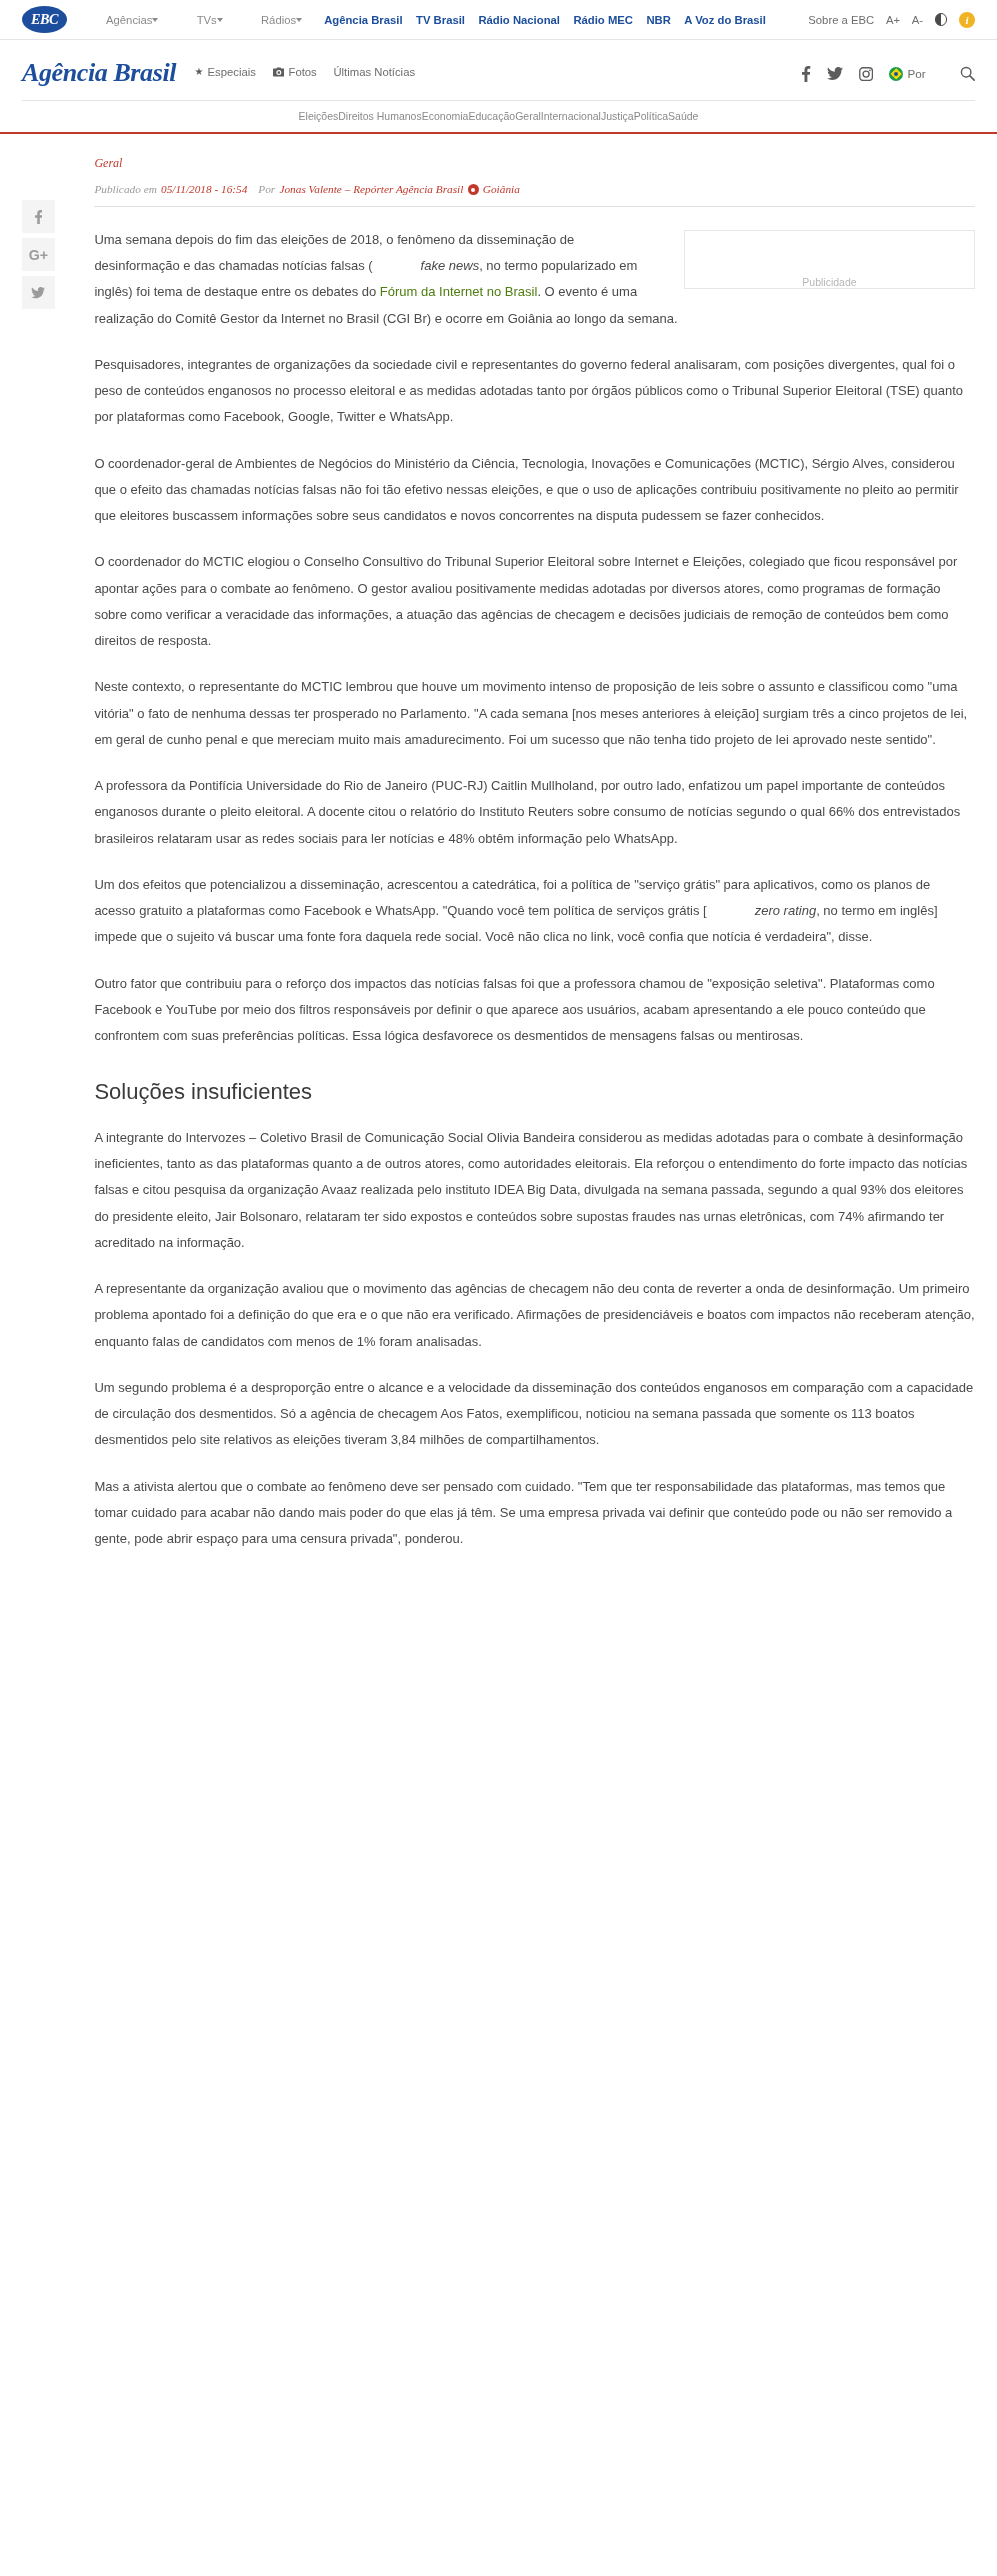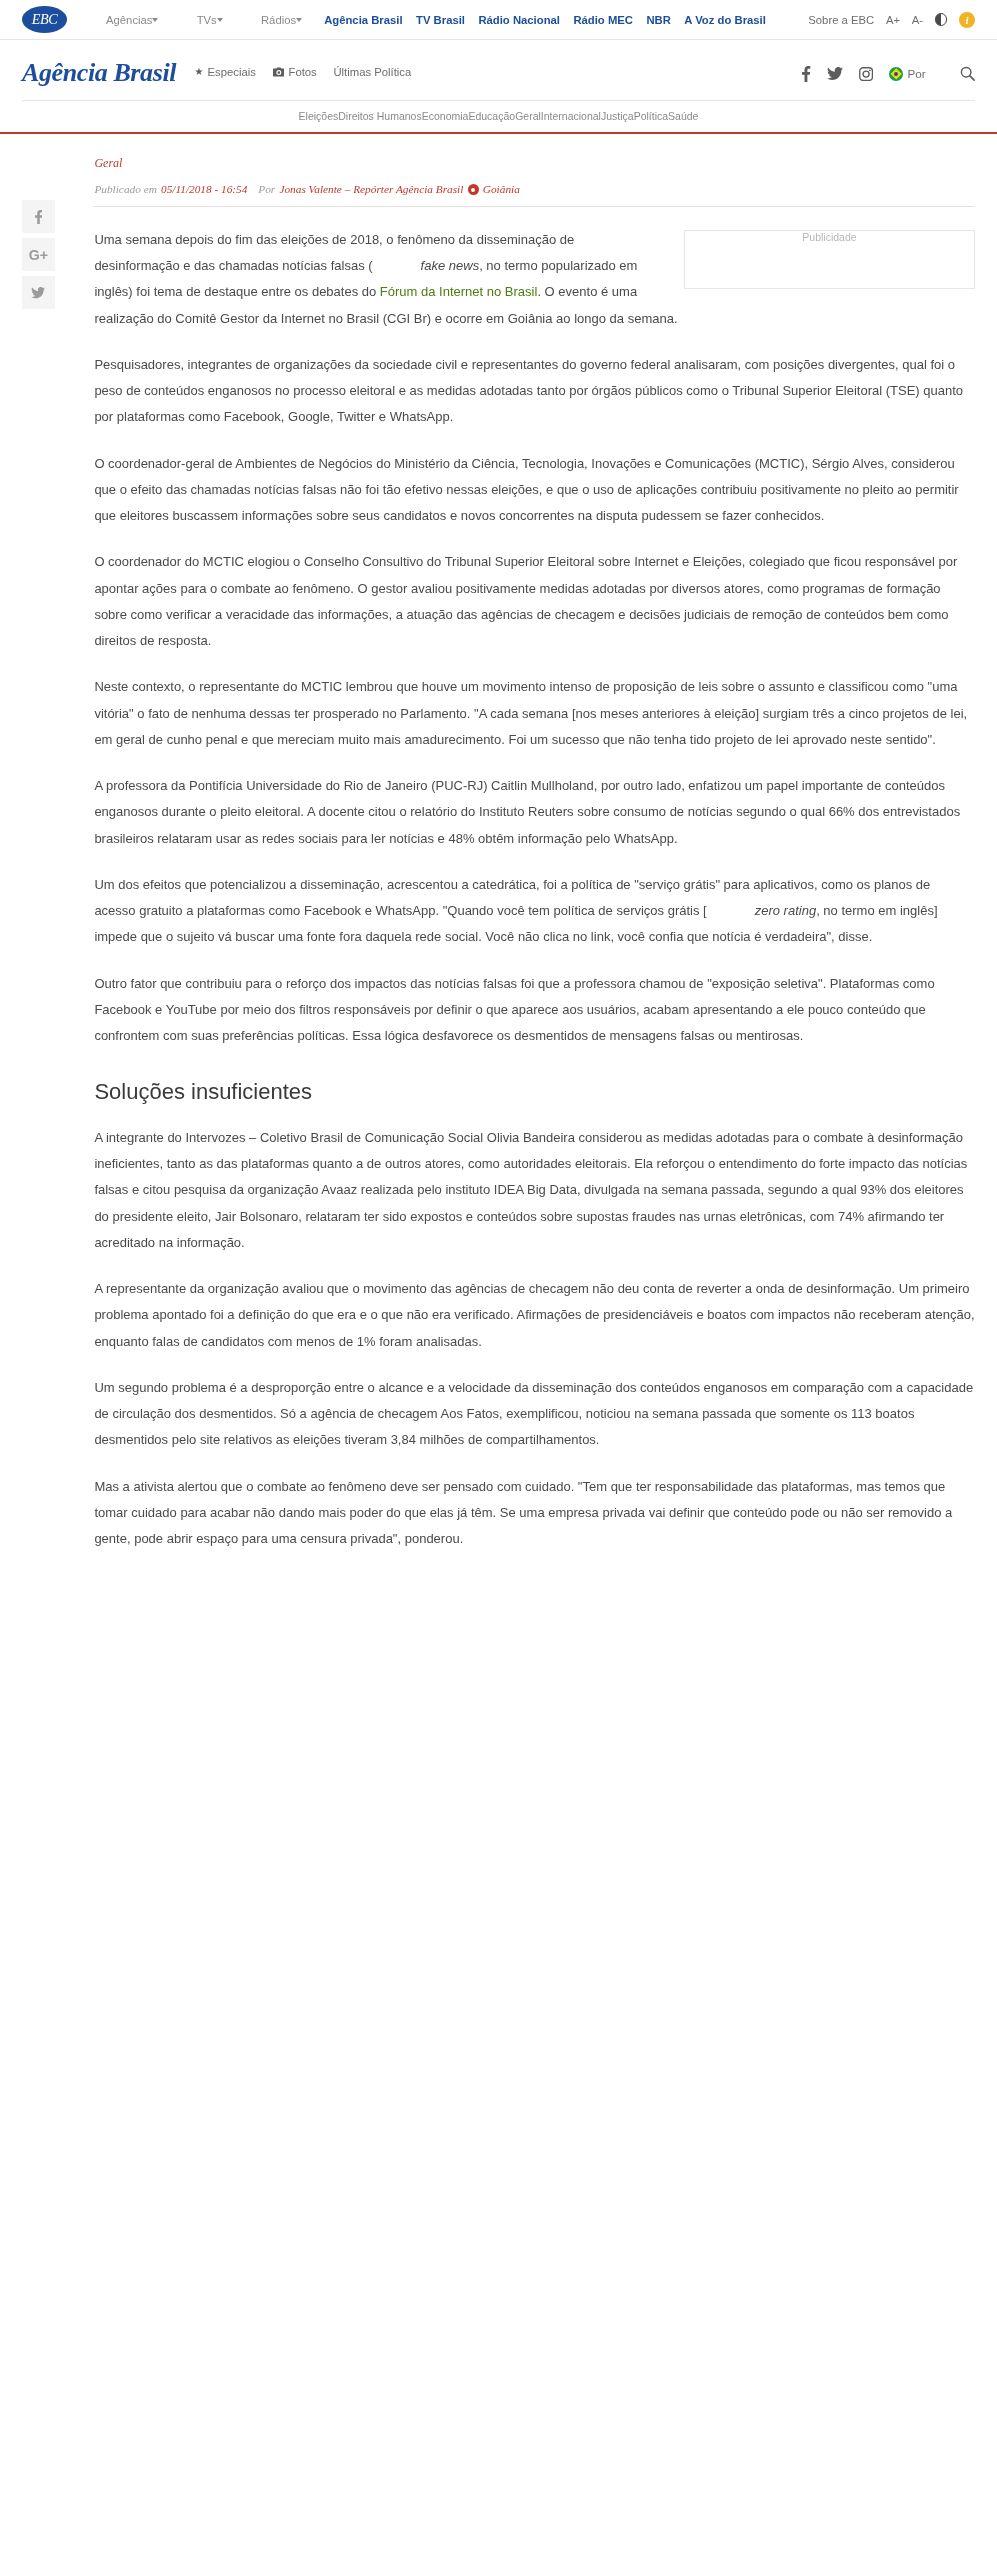--- a/index.html
+++ b/index.html
@@ -27,21 +27,21 @@
     padding: 0 22px 0 22px;
     border-bottom: 0.8px solid #e4e4e4;
   }
   .ebc-logo {
     width: 45px; height: 27px;
     background: #1c4e9d;
     border-radius: 50% / 50%;
     display: flex; align-items: center; justify-content: center;
     color: #fff;
     font-family: "Liberation Serif", serif;
-    font-weight: normal;
+    font-weight: bold;
     font-style: italic;
     font-size: 14.2px;
     letter-spacing: -0.4px;
     flex: none;
     margin-right: 15px;
   }
   .ebc-dropnav { display: flex; align-items: center; gap: 14.2px; }
   .ebc-drop {
     color: #8a8a8a;
     font-size: 11.3px;
@@ -257,21 +257,21 @@
   }
 
   .ad-box {
     float: right;
     width: 291px;
     height: 59px;
     border: 0.8px solid #e6e6e6;
     background: #ffffff;
     margin: 3.3px 0 11.7px 23.4px;
     display: flex;
-    align-items: flex-start;
+    align-items: flex-end;
     justify-content: center;
   }
   .ad-label {
     color: #b7b7b7;
     font-size: 10.5px;
   }
 
   .body-text p {
     margin: 0 0 20px 0;
     font-size: 13px;
@@ -345,21 +345,21 @@
       </div>
       <div class="hdr-link">
         <span style="display:inline-flex;">
           <svg width="11.7" height="10" viewBox="0 0 14 12" class="sicon" aria-hidden="true">
             <path d="M5 0.5h4l0.9 1.4H13a1 1 0 011 1v7.6a1 1 0 01-1 1H1a1 1 0 01-1-1V2.9a1 1 0 011-1h3.1L5 .5zm2 3.2a3 3 0 100 6 3 3 0 000-6zm0 1.4a1.6 1.6 0 110 3.2 1.6 1.6 0 010-3.2z"></path>
           </svg>
         </span>
         <span>Fotos</span>
       </div>
       <div class="hdr-link">
-        <span>Últimas Política</span>
+        <span>Últimas Notícias</span>
       </div>
     </div>
 
     <div class="hdr-right">
       <span style="display:inline-flex;">
         <svg width="8.4" height="16" viewBox="0 0 10 19" class="sicon" aria-hidden="true">
           <path d="M6.4 19V10.4h2.9l.4-3.4H6.4V4.9c0-1 .3-1.7 1.7-1.7h1.8V.2C9.6.1 8.5 0 7.3 0 4.7 0 3 1.6 3 4.5V7H0v3.4h3V19h3.4z"></path>
         </svg>
       </span>
       <span style="display:inline-flex;">

